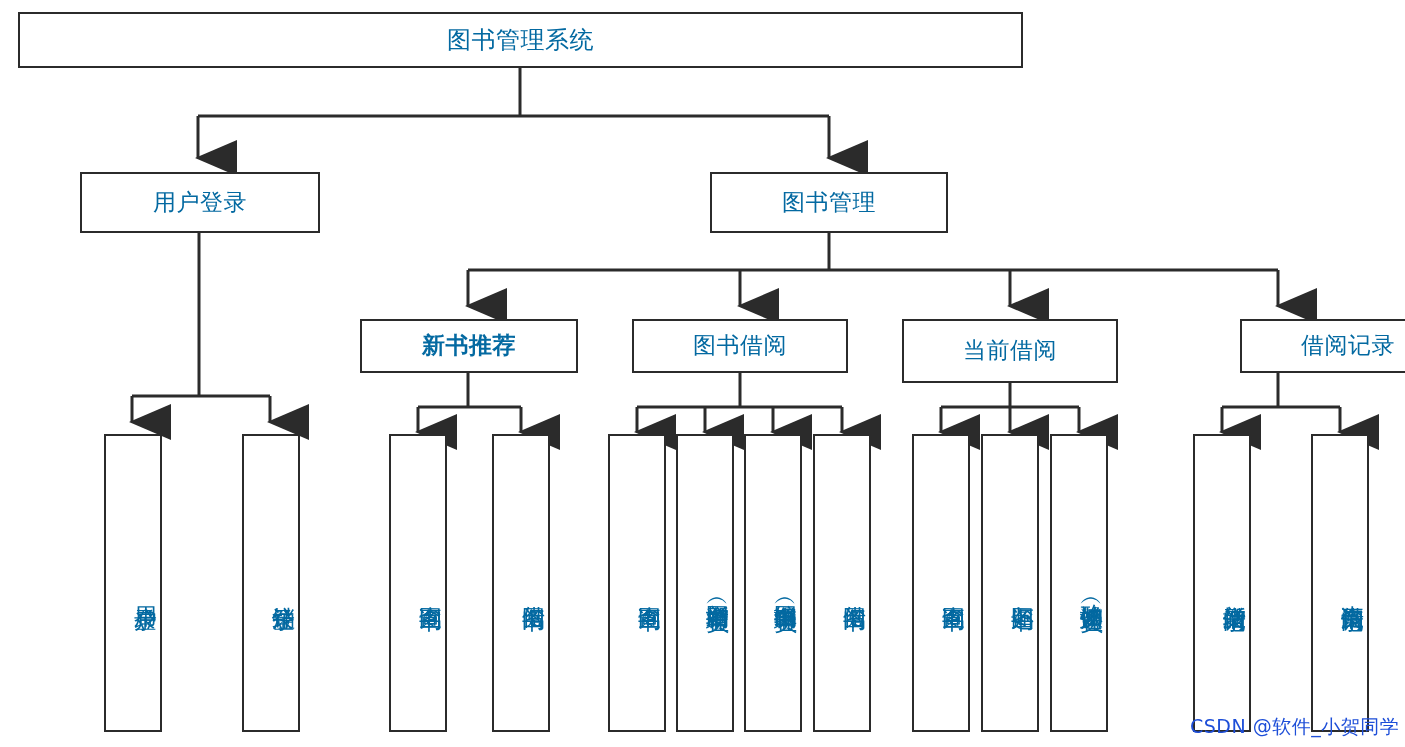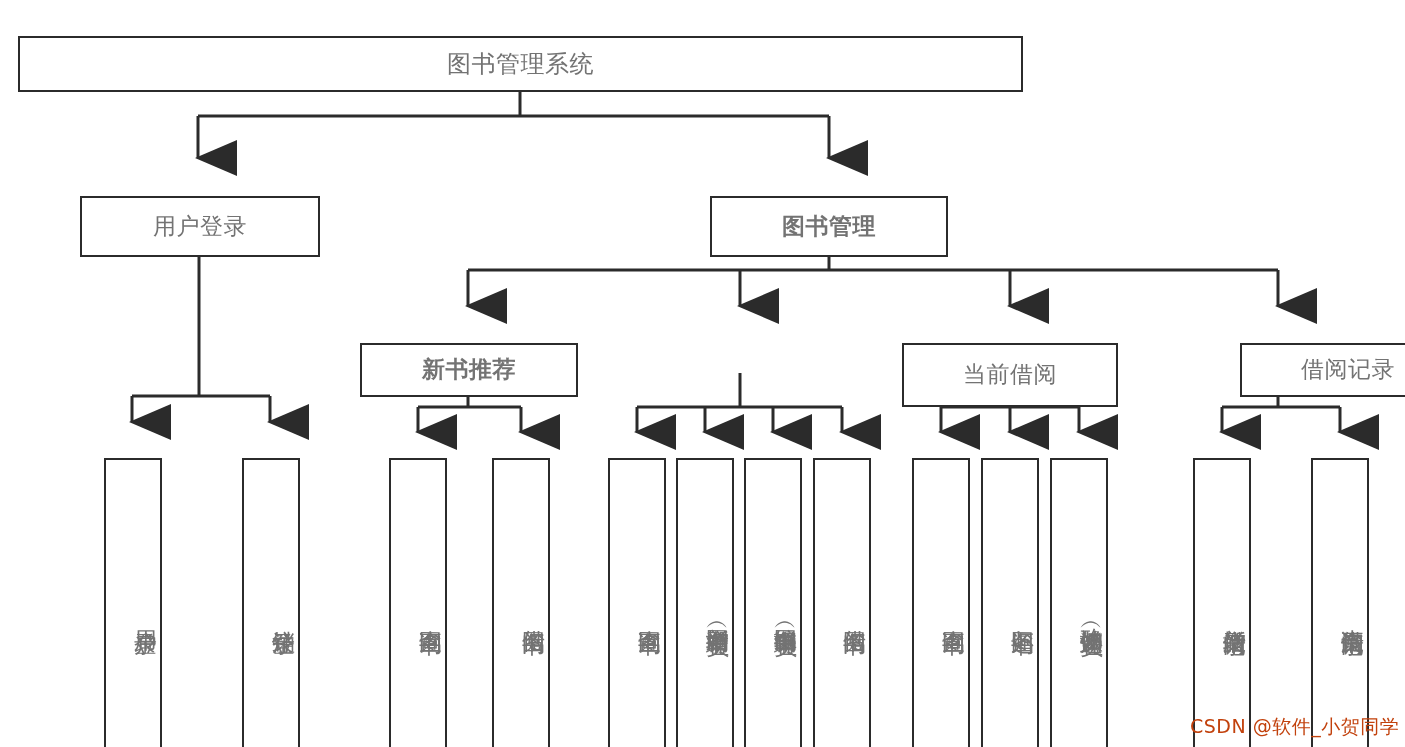--- a/index.html
+++ b/index.html
@@ -26,23 +26,22 @@
     pointer-events: none;
   }
   .node {
     position: absolute;
     box-sizing: border-box;
     background: #ffffff;
     border: 2px solid #2b2b2b;
     display: flex;
     align-items: center;
     justify-content: center;
-    color: #737373;
+    color: #0369a1;
     text-align: center;
-    margin-top: 24px;
   }
   .node.horiz {
     font-size: 23px;
     line-height: 1.2;
     letter-spacing: 0.5px;
   }
   .node.root {
     font-size: 24px;
   }
   .node.vert {
@@ -55,21 +54,21 @@
     justify-content: center;
     padding-top: 14px;
   }
   .node.vert .vtext {
     writing-mode: vertical-rl;
     text-orientation: upright;
     display: block;
   }
   .watermark {
     position: absolute;
-    color: #c2410c;
+    color: #1d4ed8;
     font-size: 19px;
     letter-spacing: 0.5px;
     white-space: nowrap;
     user-select: none;
   }
 </style>
 </head>
 <body>
 
 <div id="canvas">
@@ -124,26 +123,29 @@
     </g>
   </svg>
 
   <div class="node horiz root" style="left:18px; top:12px; width:1005px; height:56px;">
     <span>图书管理系统</span>
   </div>
 
   <div class="node horiz" style="left:80px; top:172px; width:240px; height:61px;">
     <span>用户登录</span>
   </div>
-  <div class="node horiz" style="left:710px; top:172px; width:238px; height:61px;font-weight:bold;">
+  <div class="node horiz" style="left:710px; top:172px; width:238px; height:61px;">
     <span>图书管理</span>
   </div>
 
   <div class="node horiz" style="left:360px; top:319px; width:218px; height:54px;font-weight:bold;">
     <span>新书推荐</span>
+  </div>
+  <div class="node horiz" style="left:632px; top:319px; width:216px; height:54px;">
+    <span>图书借阅</span>
   </div>
   <div class="node horiz" style="left:902px; top:319px; width:216px; height:64px;">
     <span>当前借阅</span>
   </div>
   <div class="node horiz" style="left:1240px; top:319px; width:216px; height:54px;">
     <span>借阅记录</span>
   </div>
 
   <div class="node vert" style="left:104px; top:434px; width:58px; height:298px;">
     <span class="vtext">用户登录</span>

